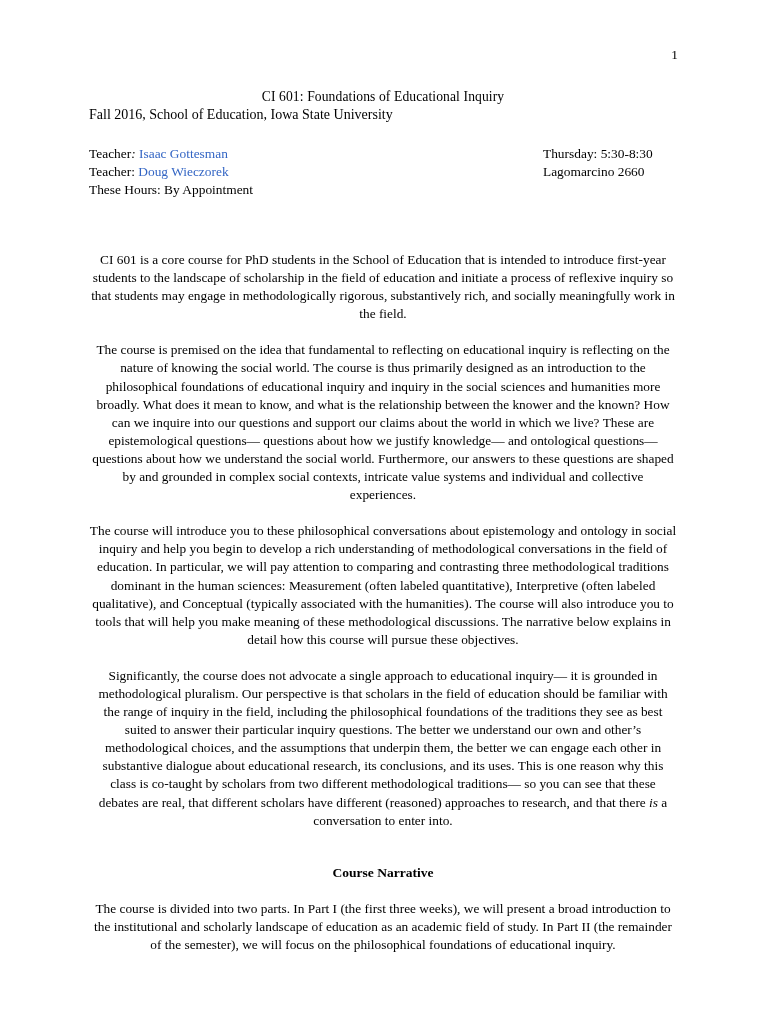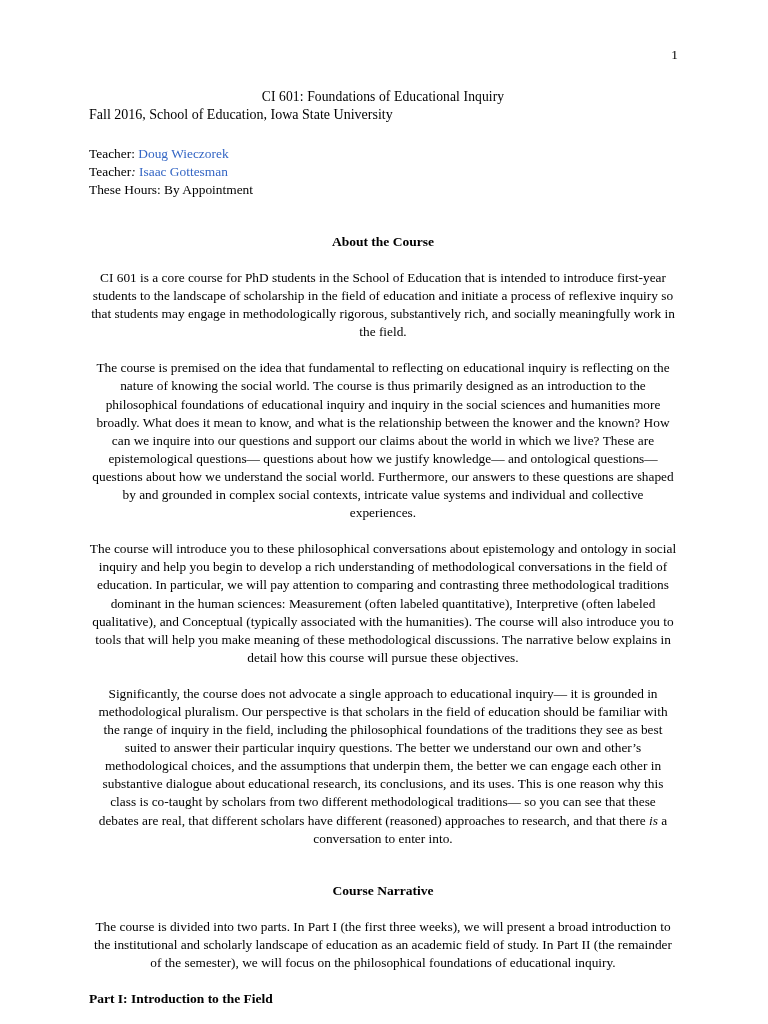--- a/index.html
+++ b/index.html
@@ -114,32 +114,35 @@
 
   <div class="content">
 
     <div class="doc-title">CI 601: Foundations of Educational Inquiry</div>
 
     <div class="doc-subtitle">Fall 2016, School of Education, Iowa State University</div>
 
     <div class="meta-block">
       <div class="meta-left">
 
+        <div class="meta-line"><span class="label-italic-colon"><span>Teacher</span><span class="colon">:</span></span> <span class="link">Isaac Gottesman</span></div>
+
         <div class="meta-line"><span>Teacher:</span> <span class="link">Doug Wieczorek</span></div>
-
-        <div class="meta-line"><span class="label-italic-colon"><span>Teacher</span><span class="colon">:</span></span> <span class="link">Isaac Gottesman</span></div>
 
         <div class="meta-line">These Hours: By Appointment</div>
       </div>
 
+      <div class="meta-right">
+        <div class="meta-line">Thursday: 5:30-8:30</div>
+        <div class="meta-line">Lagomarcino 2660</div>
+      </div>
     </div>
 
     <div class="sp-heading-before"></div>
 
-    <div class="section-heading">About the Course</div>
 
     <div class="sp-heading-after"></div>
 
     <p class="body-par">CI 601 is a core course for PhD students in the School of Education that is intended to introduce first-year students to the landscape of scholarship in the field of education and initiate a process of reflexive inquiry so that students may engage in methodologically rigorous, substantively rich, and socially meaningfully work in the field.</p>
 
     <div class="sp-par"></div>
 
     <p class="body-par">The course is premised on the idea that fundamental to reflecting on educational inquiry is reflecting on the nature of knowing the social world. The course is thus primarily designed as an introduction to the philosophical foundations of educational inquiry and inquiry in the social sciences and humanities more broadly. What does it mean to know, and what is the relationship between the knower and the known? How can we inquire into our questions and support our claims about the world in which we live? These are epistemological questions— questions about how we justify knowledge— and ontological questions— questions about how we understand the social world. Furthermore, our answers to these questions are shaped by and grounded in complex social contexts, intricate value systems and individual and collective experiences.</p>
 
     <div class="sp-par"></div>
@@ -153,16 +156,15 @@
     <div class="sp-narrative-before"></div>
 
     <div class="section-heading">Course Narrative</div>
 
     <div class="sp-heading-after"></div>
 
     <p class="body-par">The course is divided into two parts. In Part I (the first three weeks), we will present a broad introduction to the institutional and scholarly landscape of education as an academic field of study. In Part II (the remainder of the semester), we will focus on the philosophical foundations of educational inquiry.</p>
 
     <div class="sp-part-before"></div>
 
-    <div class="sub-heading">Part I: Introduction to the Field</div>
 
   </div>
 </div>
 
 </body></html>

